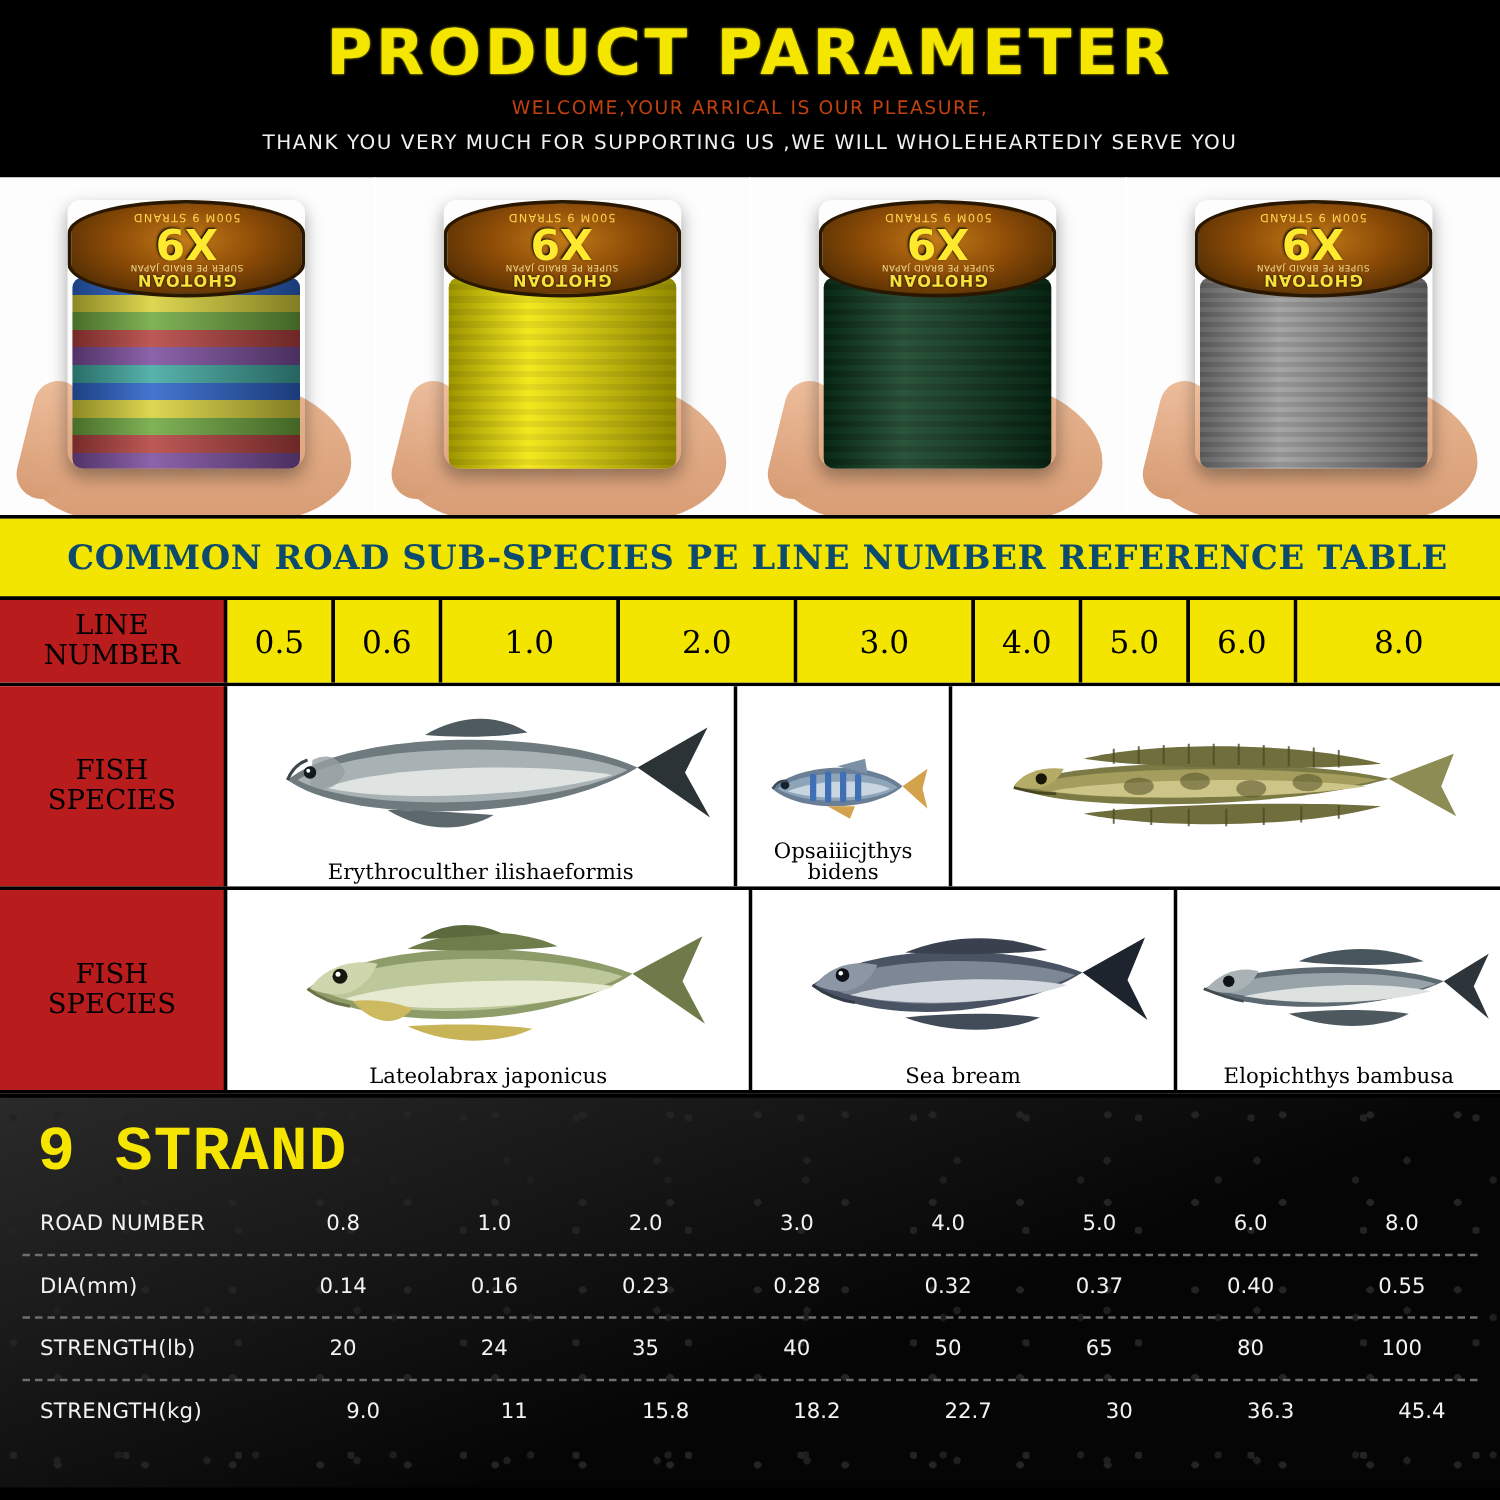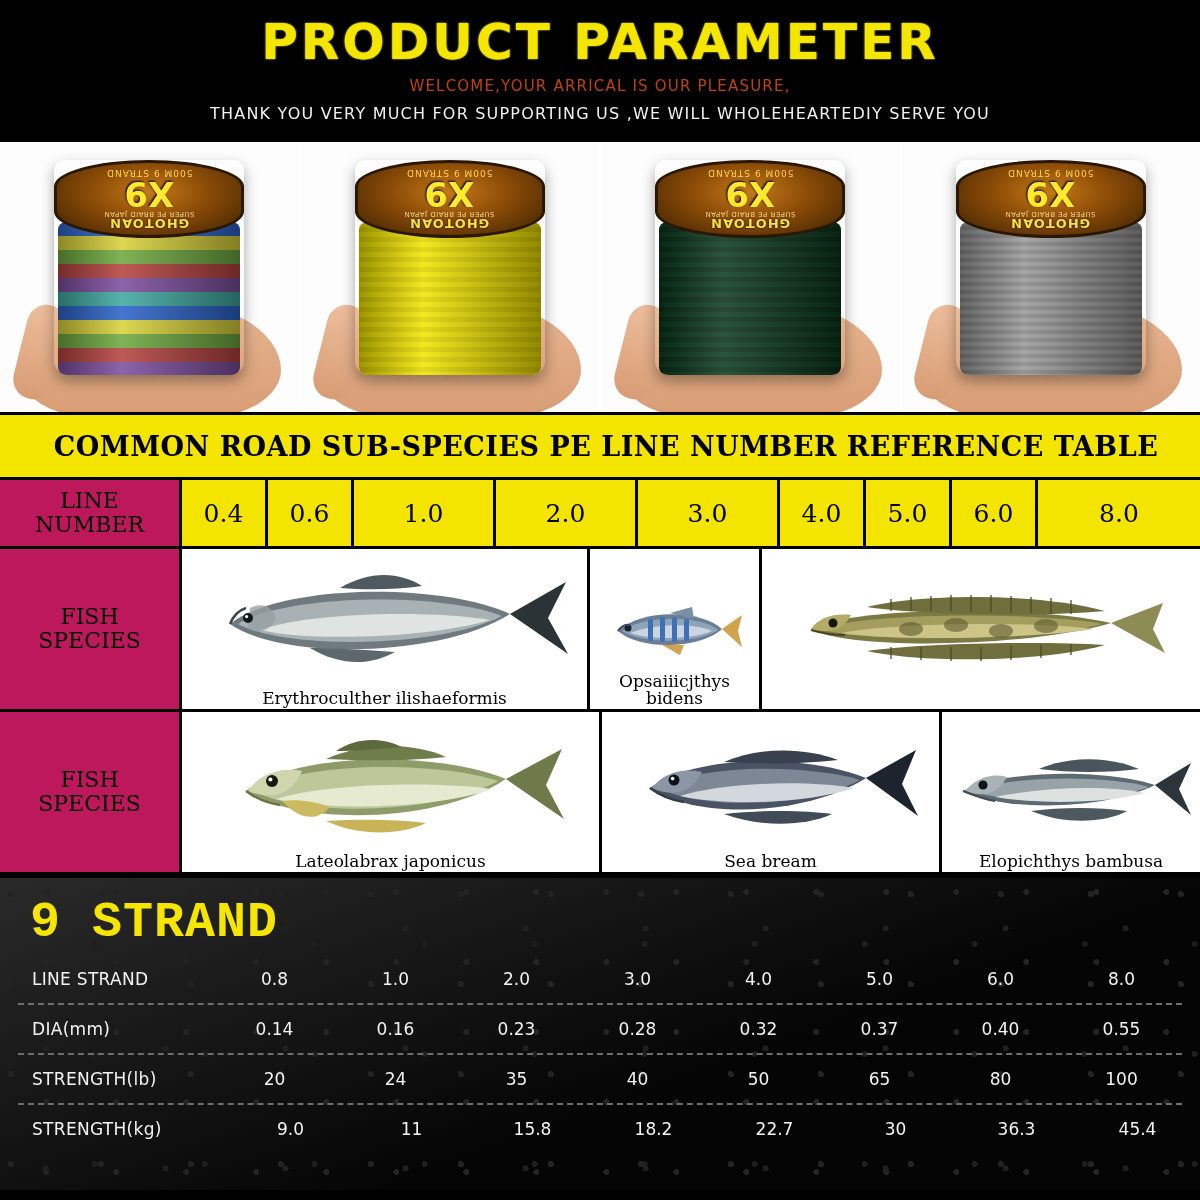--- a/index.html
+++ b/index.html
@@ -188,37 +188,37 @@
     background: #f3e500;
     display: flex;
     align-items: center;
     justify-content: center;
     border-bottom: 3px solid #000;
   }
   .ref-title span {
     font-family: "DejaVu Serif", serif;
     font-size: 27px;
     font-weight: bold;
-    color: #000000;
+    color: #0c4a6e;
     letter-spacing: .5px;
     white-space: nowrap;
     margin-left: 12px;
   }
 
   
   .ref-table { background:#fff; }
   .ref-row {
     display: flex;
     border-bottom: 3px solid #000;
   }
   .ref-head { height: 66px; }
   .lbl-cell {
     width: 182px;
     flex: 0 0 182px;
-    background: #be185d;
+    background: #b91c1c;
     display: flex;
     align-items: center;
     justify-content: center;
     text-align: center;
     font-family: "DejaVu Serif", serif;
     font-size: 22px;
     color: #000;
     line-height: 1.1;
     border-right: 3px solid #000;
     box-sizing: border-box;
@@ -406,21 +406,21 @@
   <div class="ref-title">
     <span>COMMON ROAD SUB-SPECIES PE LINE NUMBER REFERENCE TABLE</span>
   </div>
 
   <div class="ref-table">
 
     <div class="ref-row ref-head">
       <div class="lbl-cell">
         LINE<br>NUMBER
       </div>
-      <div class="num-cell" style="flex:0 0 86px">0.4</div>
+      <div class="num-cell" style="flex:0 0 86px">0.5</div>
       <div class="num-cell" style="flex:0 0 86px">0.6</div>
       <div class="num-cell" style="flex:0 0 142px">1.0</div>
       <div class="num-cell" style="flex:0 0 142px">2.0</div>
       <div class="num-cell" style="flex:0 0 142px">3.0</div>
       <div class="num-cell" style="flex:0 0 86px">4.0</div>
       <div class="num-cell" style="flex:0 0 86px">5.0</div>
       <div class="num-cell" style="flex:0 0 86px">6.0</div>
       <div class="num-cell" style="flex:1 1 auto">8.0</div>
     </div>
 
@@ -558,21 +558,21 @@
         </svg>
         <div class="fish-name">Elopichthys bambusa</div>
       </div>
     </div>
   </div>
 
   <div class="strand">
     <h2>9 STRAND</h2>
 
     <div class="spec-row">
-      <div class="spec-label">LINE STRAND</div>
+      <div class="spec-label">ROAD NUMBER</div>
       <div class="spec-val">0.8</div>
       <div class="spec-val">1.0</div>
       <div class="spec-val">2.0</div>
       <div class="spec-val">3.0</div>
       <div class="spec-val">4.0</div>
       <div class="spec-val">5.0</div>
       <div class="spec-val">6.0</div>
       <div class="spec-val">8.0</div>
     </div>
 

